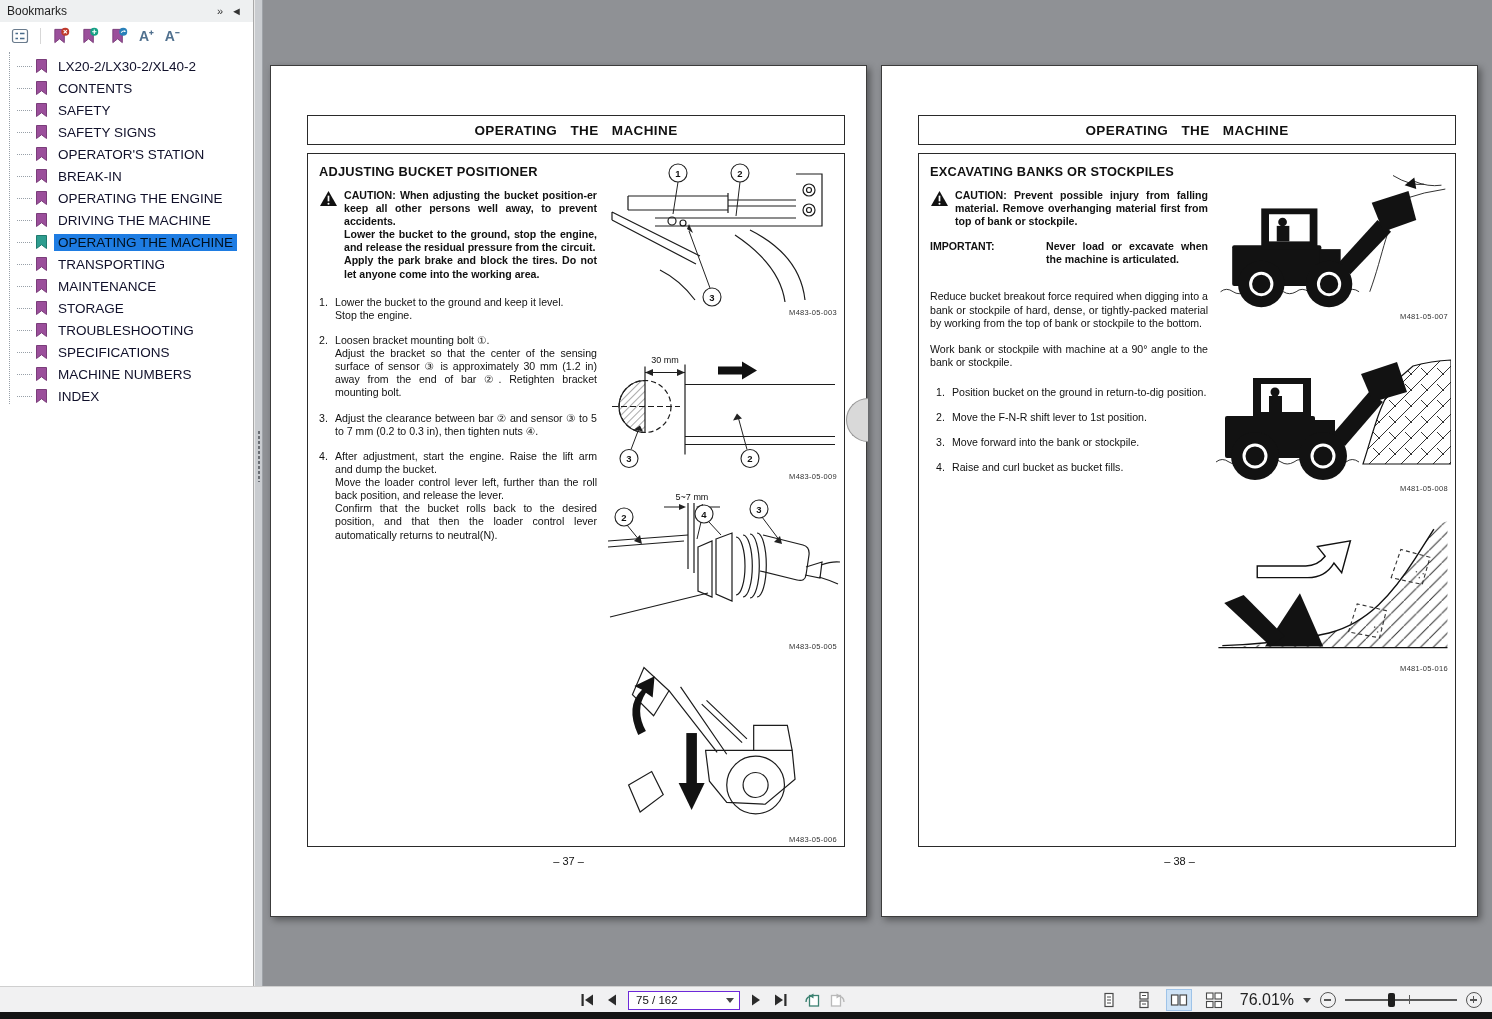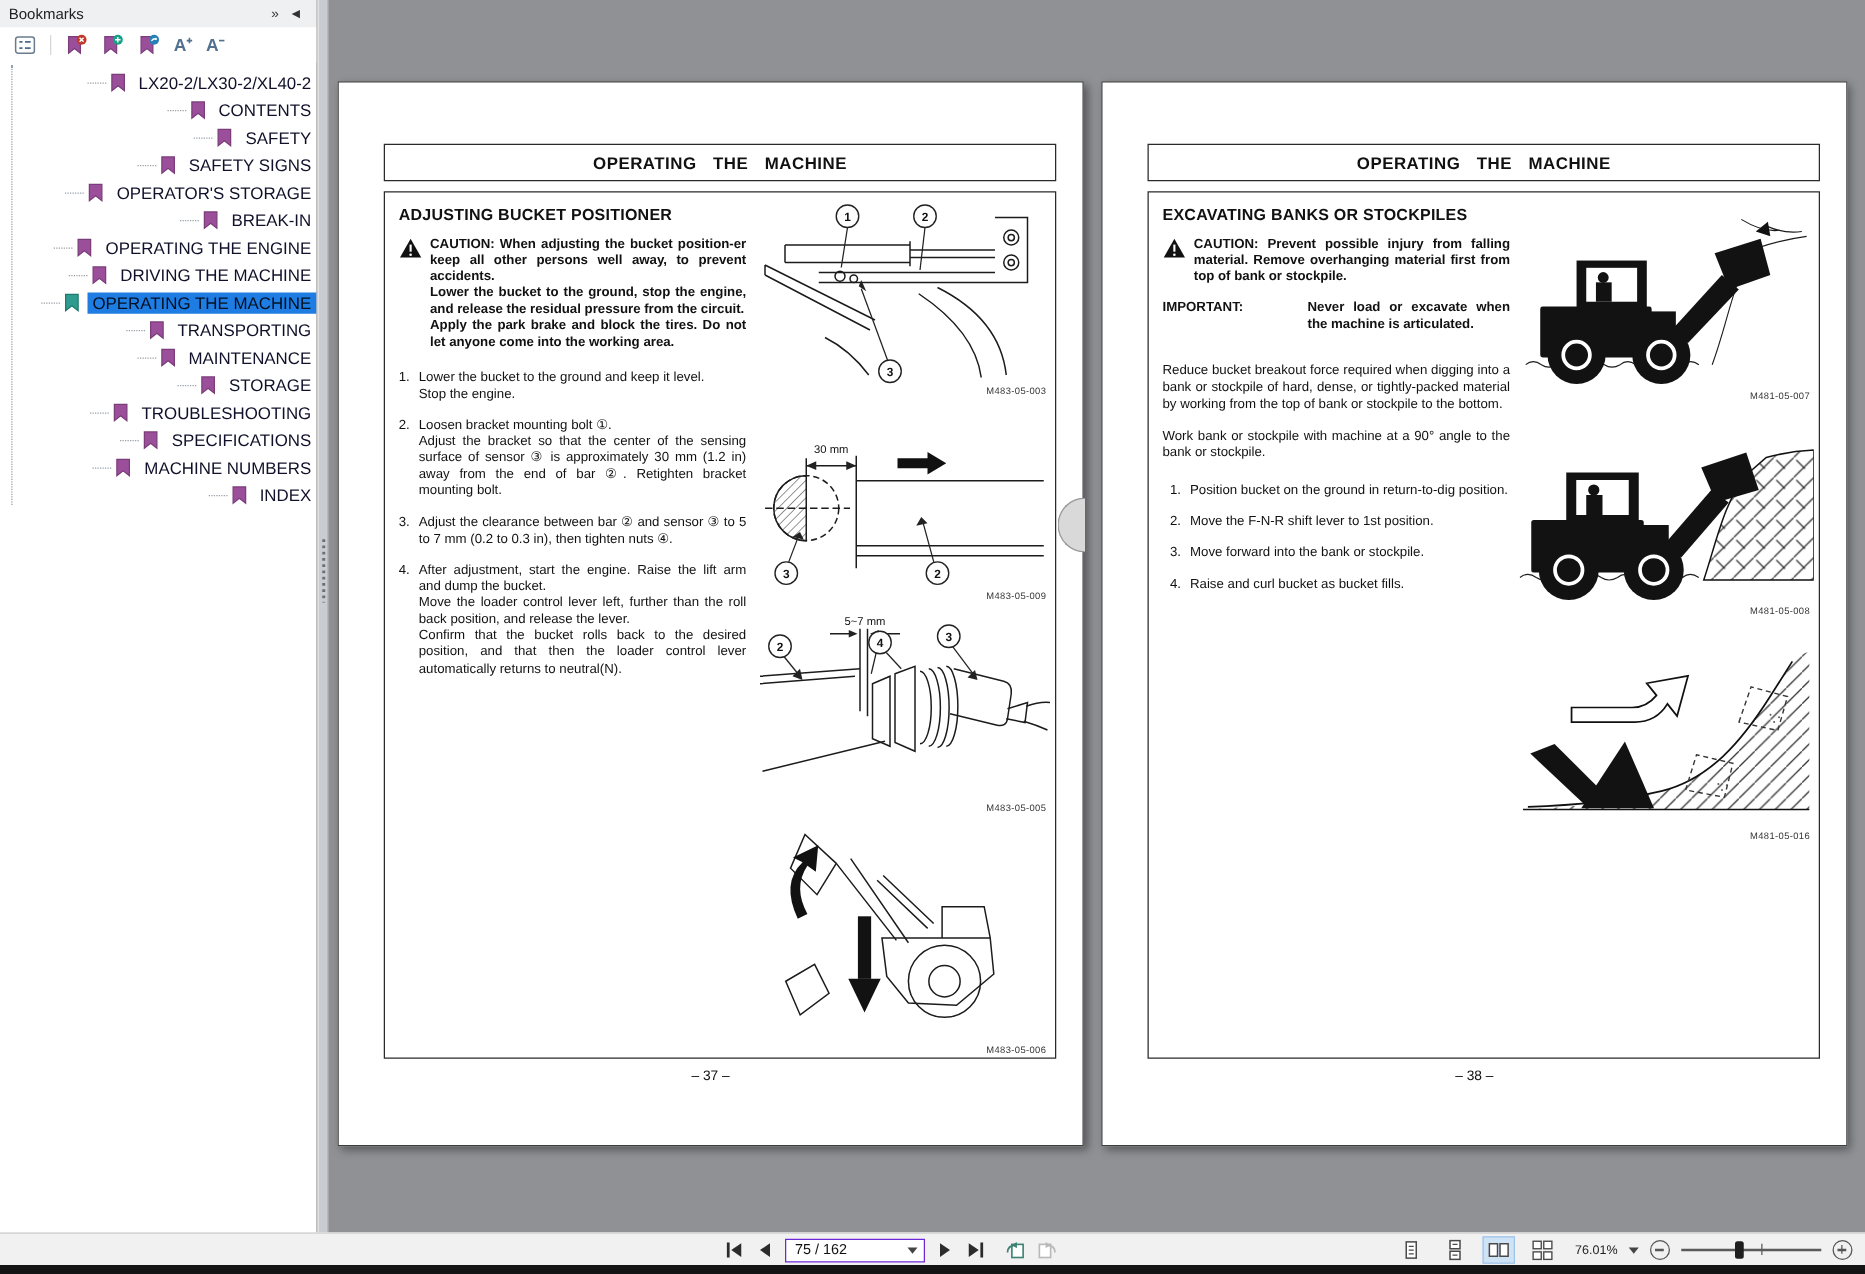--- a/index.html
+++ b/index.html
@@ -9,21 +9,21 @@
   
   .sidebar { position:absolute; left:0; top:0; width:254px; height:986px; background:#fff; border-right:1px solid #a8a8a8; }
   .sb-header { height:22px; background:#eef0f1; display:flex; align-items:center; padding:0 7px; font-size:12px; color:#222; }
   .sb-header .ttl { flex:1; }
   .hicon { font-size:11px; color:#333; padding:0 4px; cursor:pointer; line-height:1; }
   .sb-toolbar { height:28px; display:flex; align-items:center; gap:11px; padding:0 11px; background:#fff; }
   .vdiv { width:1px; height:16px; background:#d7d7d7; }
   .fontbtn { font-weight:bold; font-size:14px; color:#51718f; cursor:pointer; line-height:1; }
   .sb-tree { position:relative; padding-top:5px; }
   .sb-tree::before { content:""; position:absolute; left:9px; top:2px; height:352px; border-left:1px dotted #98a0a8; }
-  .bm-row { height:22px; display:flex; align-items:center; padding-left:17px; cursor:pointer;justify-content:flex-end; }
+  .bm-row { height:22px; display:flex; align-items:center; padding-left:17px; cursor:pointer; }
   .bm-row::before { content:""; width:15px; border-top:1px dotted #98a0a8; margin-right:2px; flex:none; }
   .bm-flag { flex:none; margin-right:5px; }
   .bm-label { font-size:13.5px; color:#10102a; padding:1px 4px; white-space:nowrap; }
   .bm-row.sel .bm-label { background:#1e7ce2; color:#00101e; }
 
   .resize-strip { position:absolute; left:255px; top:0; width:8px; height:986px; background:#c9ccd0; border-right:1px solid #9fa3a8; }
   .grip { position:absolute; left:2px; top:430px; width:4px; height:52px;
           background-image:radial-gradient(#6c7076 38%, transparent 40%); background-size:4px 5px; }
 
   
@@ -71,21 +71,21 @@
   .statusbar { position:absolute; left:0; top:986px; width:1492px; height:26px; background:#f1f1f2; border-top:1px solid #cfcfcf; }
   .nav-group { position:absolute; left:578px; top:0; height:26px; display:flex; align-items:center; gap:7px; }
   .sbtn { width:18px; height:18px; display:flex; align-items:center; justify-content:center; cursor:pointer; }
   .sbtn svg { display:block; }
   .pagebox { width:112px; height:19px; background:#fff; border:1px solid #6d28d9; display:flex; align-items:center; font-size:11.5px; color:#111; padding:0 5px 0 7px; cursor:text; }
   .pagebox .val { flex:1; }
   .caret { width:0; height:0; border-left:4px solid transparent; border-right:4px solid transparent; border-top:5px solid #444; }
   .right-group { position:absolute; right:10px; top:0; height:26px; display:flex; align-items:center; gap:9px; }
   .laybtn { width:26px; height:22px; display:flex; align-items:center; justify-content:center; border:1px solid transparent; cursor:pointer; }
   .laybtn.sel { background:#cfe3f6; border-color:#9ec3e8; }
-  .zoomtxt { font-size:10px; color:#222; margin-left:4px; }
+  .zoomtxt { font-size:16px; color:#222; margin-left:4px; }
   .zcirc { width:16px; height:16px; border:1.4px solid #555; border-radius:50%; position:relative; cursor:pointer; }
   .zcirc::before { content:""; position:absolute; left:3px; top:6px; width:7px; height:1.6px; background:#555; }
   .zcirc.plus::after { content:""; position:absolute; left:5.7px; top:3.3px; width:1.6px; height:7px; background:#555; }
   .slider { position:relative; width:112px; height:16px; cursor:pointer; }
   .slider .track { position:absolute; left:0; right:0; top:7px; height:1.5px; background:#5a5a5a; }
   .slider .tick { position:absolute; left:57%; top:3px; width:1.5px; height:9px; background:#5a5a5a; }
   .slider .handle { position:absolute; left:38%; top:1px; width:7px; height:14px; background:#1e1e1e; border-radius:2px; cursor:grab; }
   .bottom-strip { position:absolute; left:0; top:1012px; width:1492px; height:7px; background:#141414; }
 </style>
 </head>
@@ -155,21 +155,21 @@
       <div class="bm-row">
           <svg class="bm-flag" width="15" height="16" viewBox="0 0 15 16">
             <path d="M2.5 1.5 h10 v13 l-5 -3.8 l-5 3.8 z" fill="#9b4f9b" stroke="#7a3d7a"></path>
           </svg>
           <span class="bm-label">SAFETY SIGNS</span>
         </div>
       <div class="bm-row">
           <svg class="bm-flag" width="15" height="16" viewBox="0 0 15 16">
             <path d="M2.5 1.5 h10 v13 l-5 -3.8 l-5 3.8 z" fill="#9b4f9b" stroke="#7a3d7a"></path>
           </svg>
-          <span class="bm-label">OPERATOR'S STORAGE</span>
+          <span class="bm-label">OPERATOR'S STATION</span>
         </div>
       <div class="bm-row">
           <svg class="bm-flag" width="15" height="16" viewBox="0 0 15 16">
             <path d="M2.5 1.5 h10 v13 l-5 -3.8 l-5 3.8 z" fill="#9b4f9b" stroke="#7a3d7a"></path>
           </svg>
           <span class="bm-label">BREAK-IN</span>
         </div>
       <div class="bm-row">
           <svg class="bm-flag" width="15" height="16" viewBox="0 0 15 16">
             <path d="M2.5 1.5 h10 v13 l-5 -3.8 l-5 3.8 z" fill="#9b4f9b" stroke="#7a3d7a"></path>

